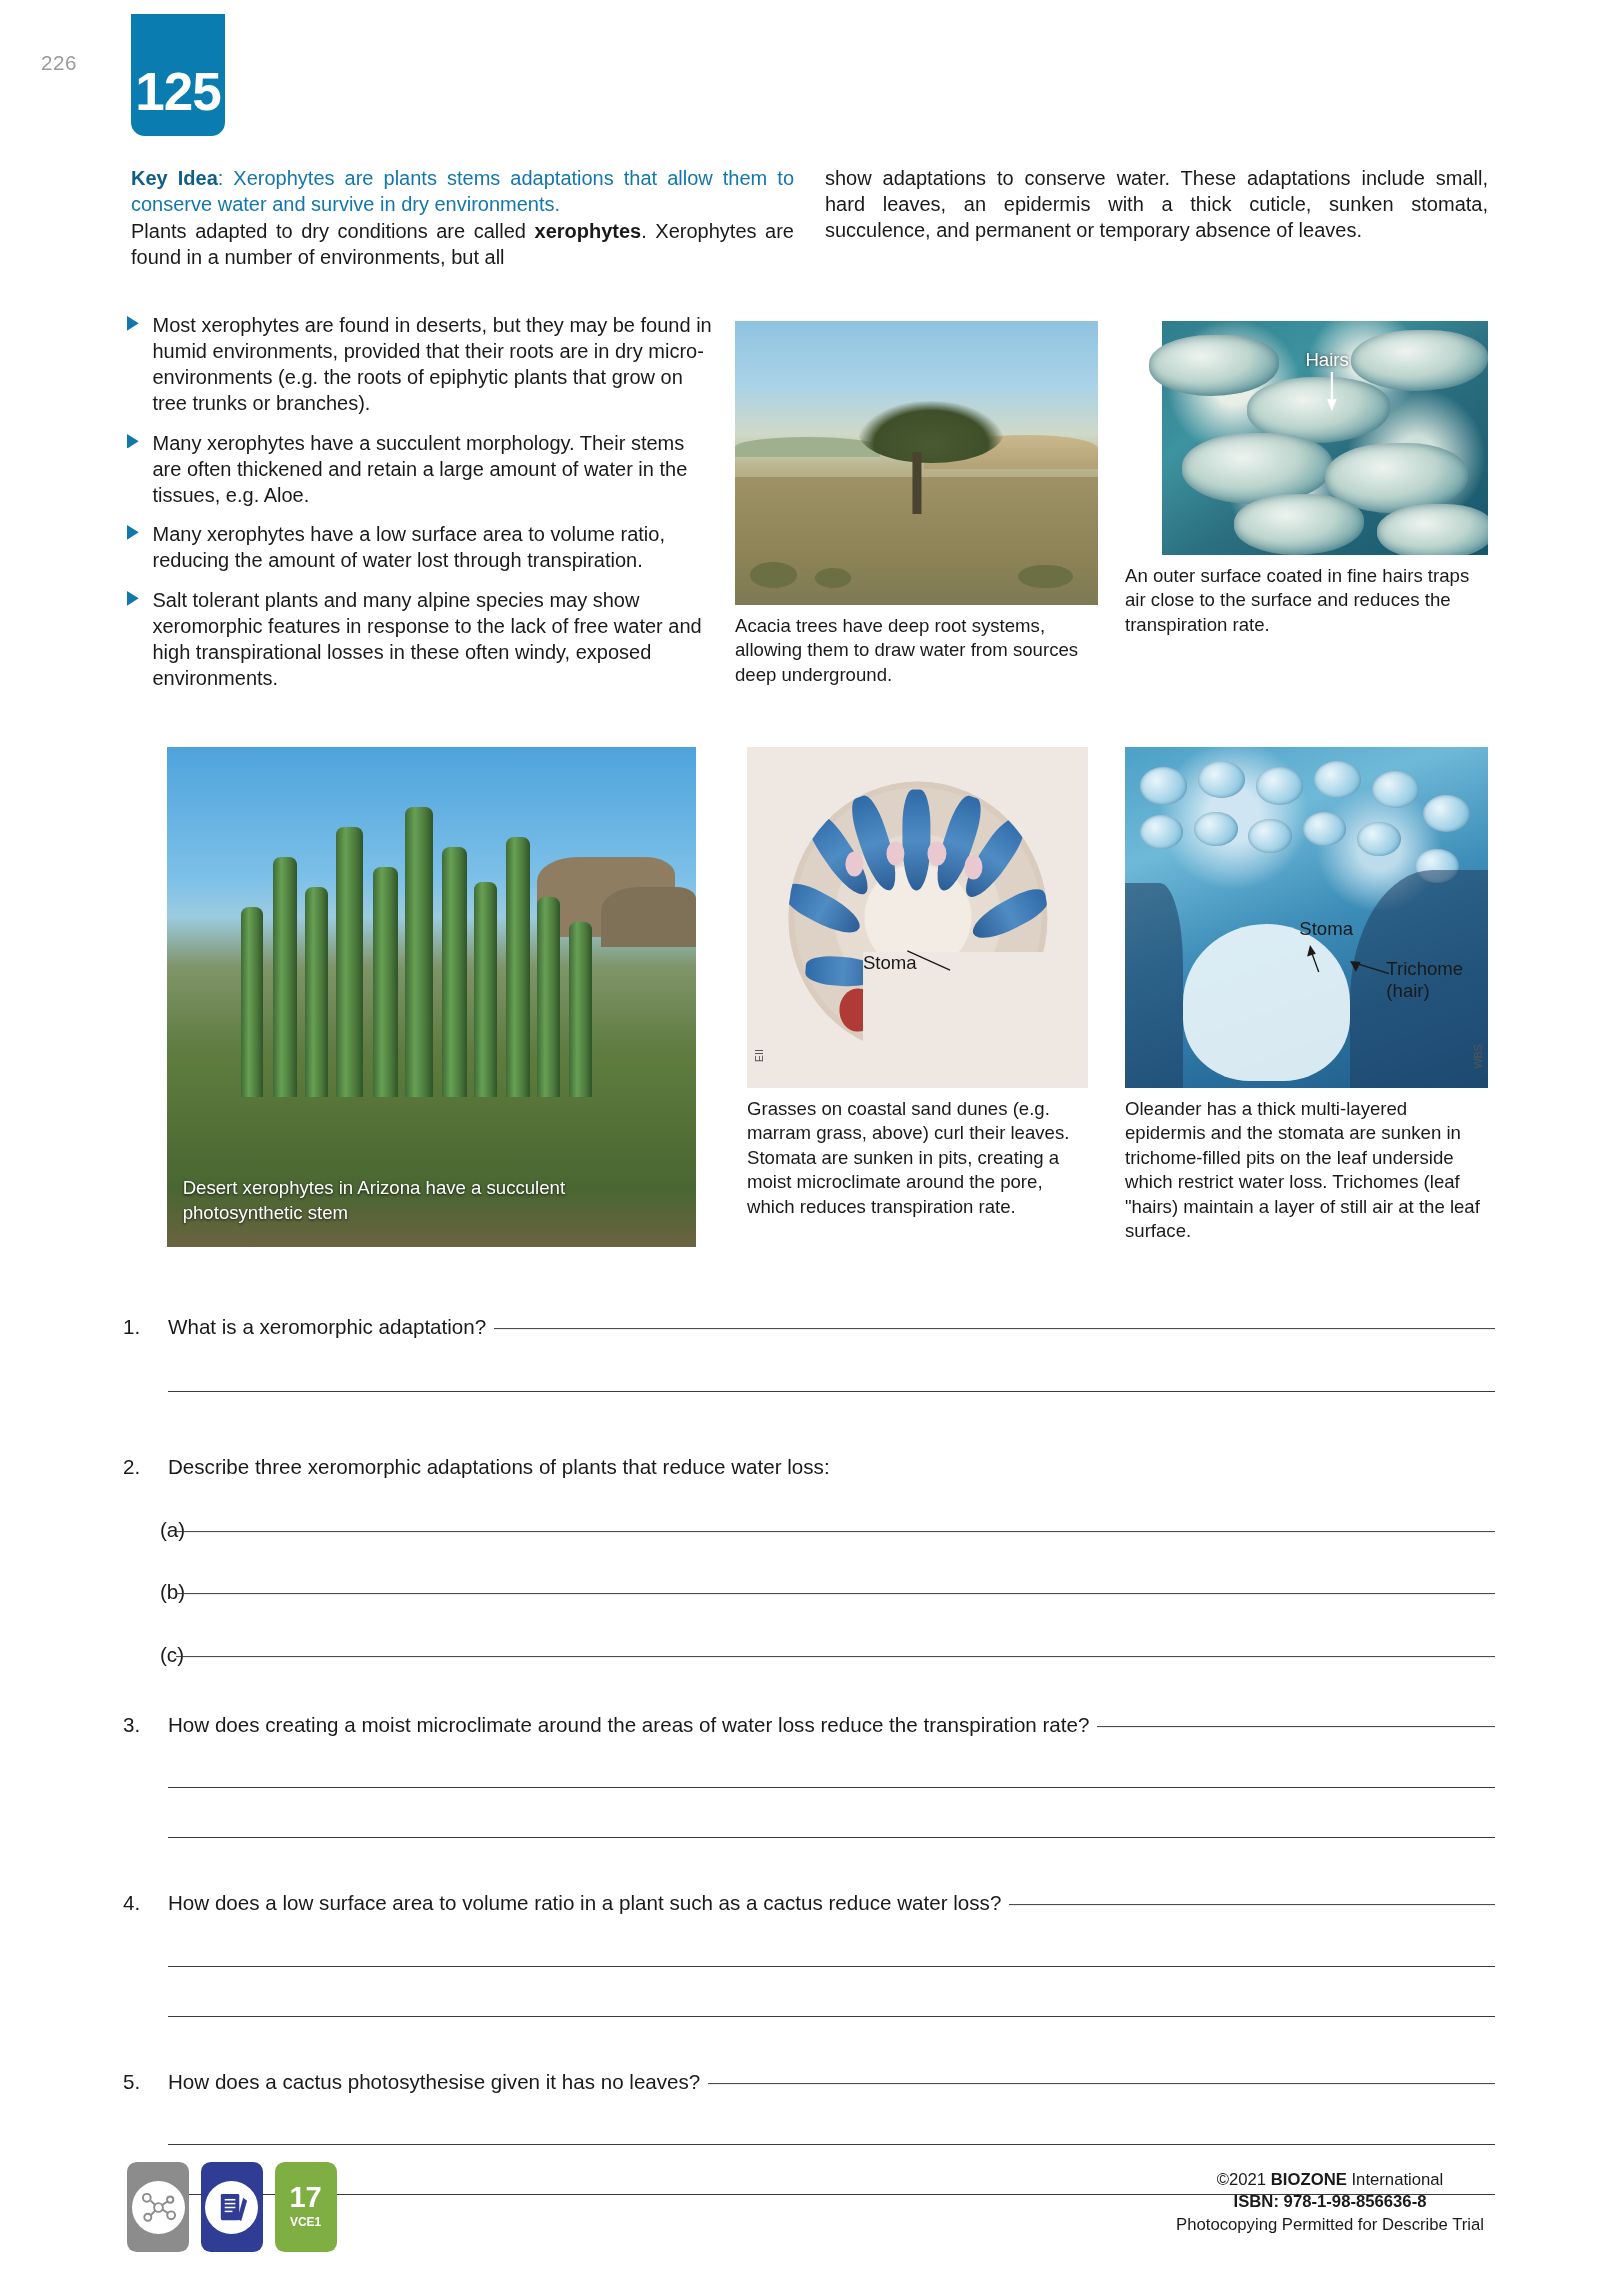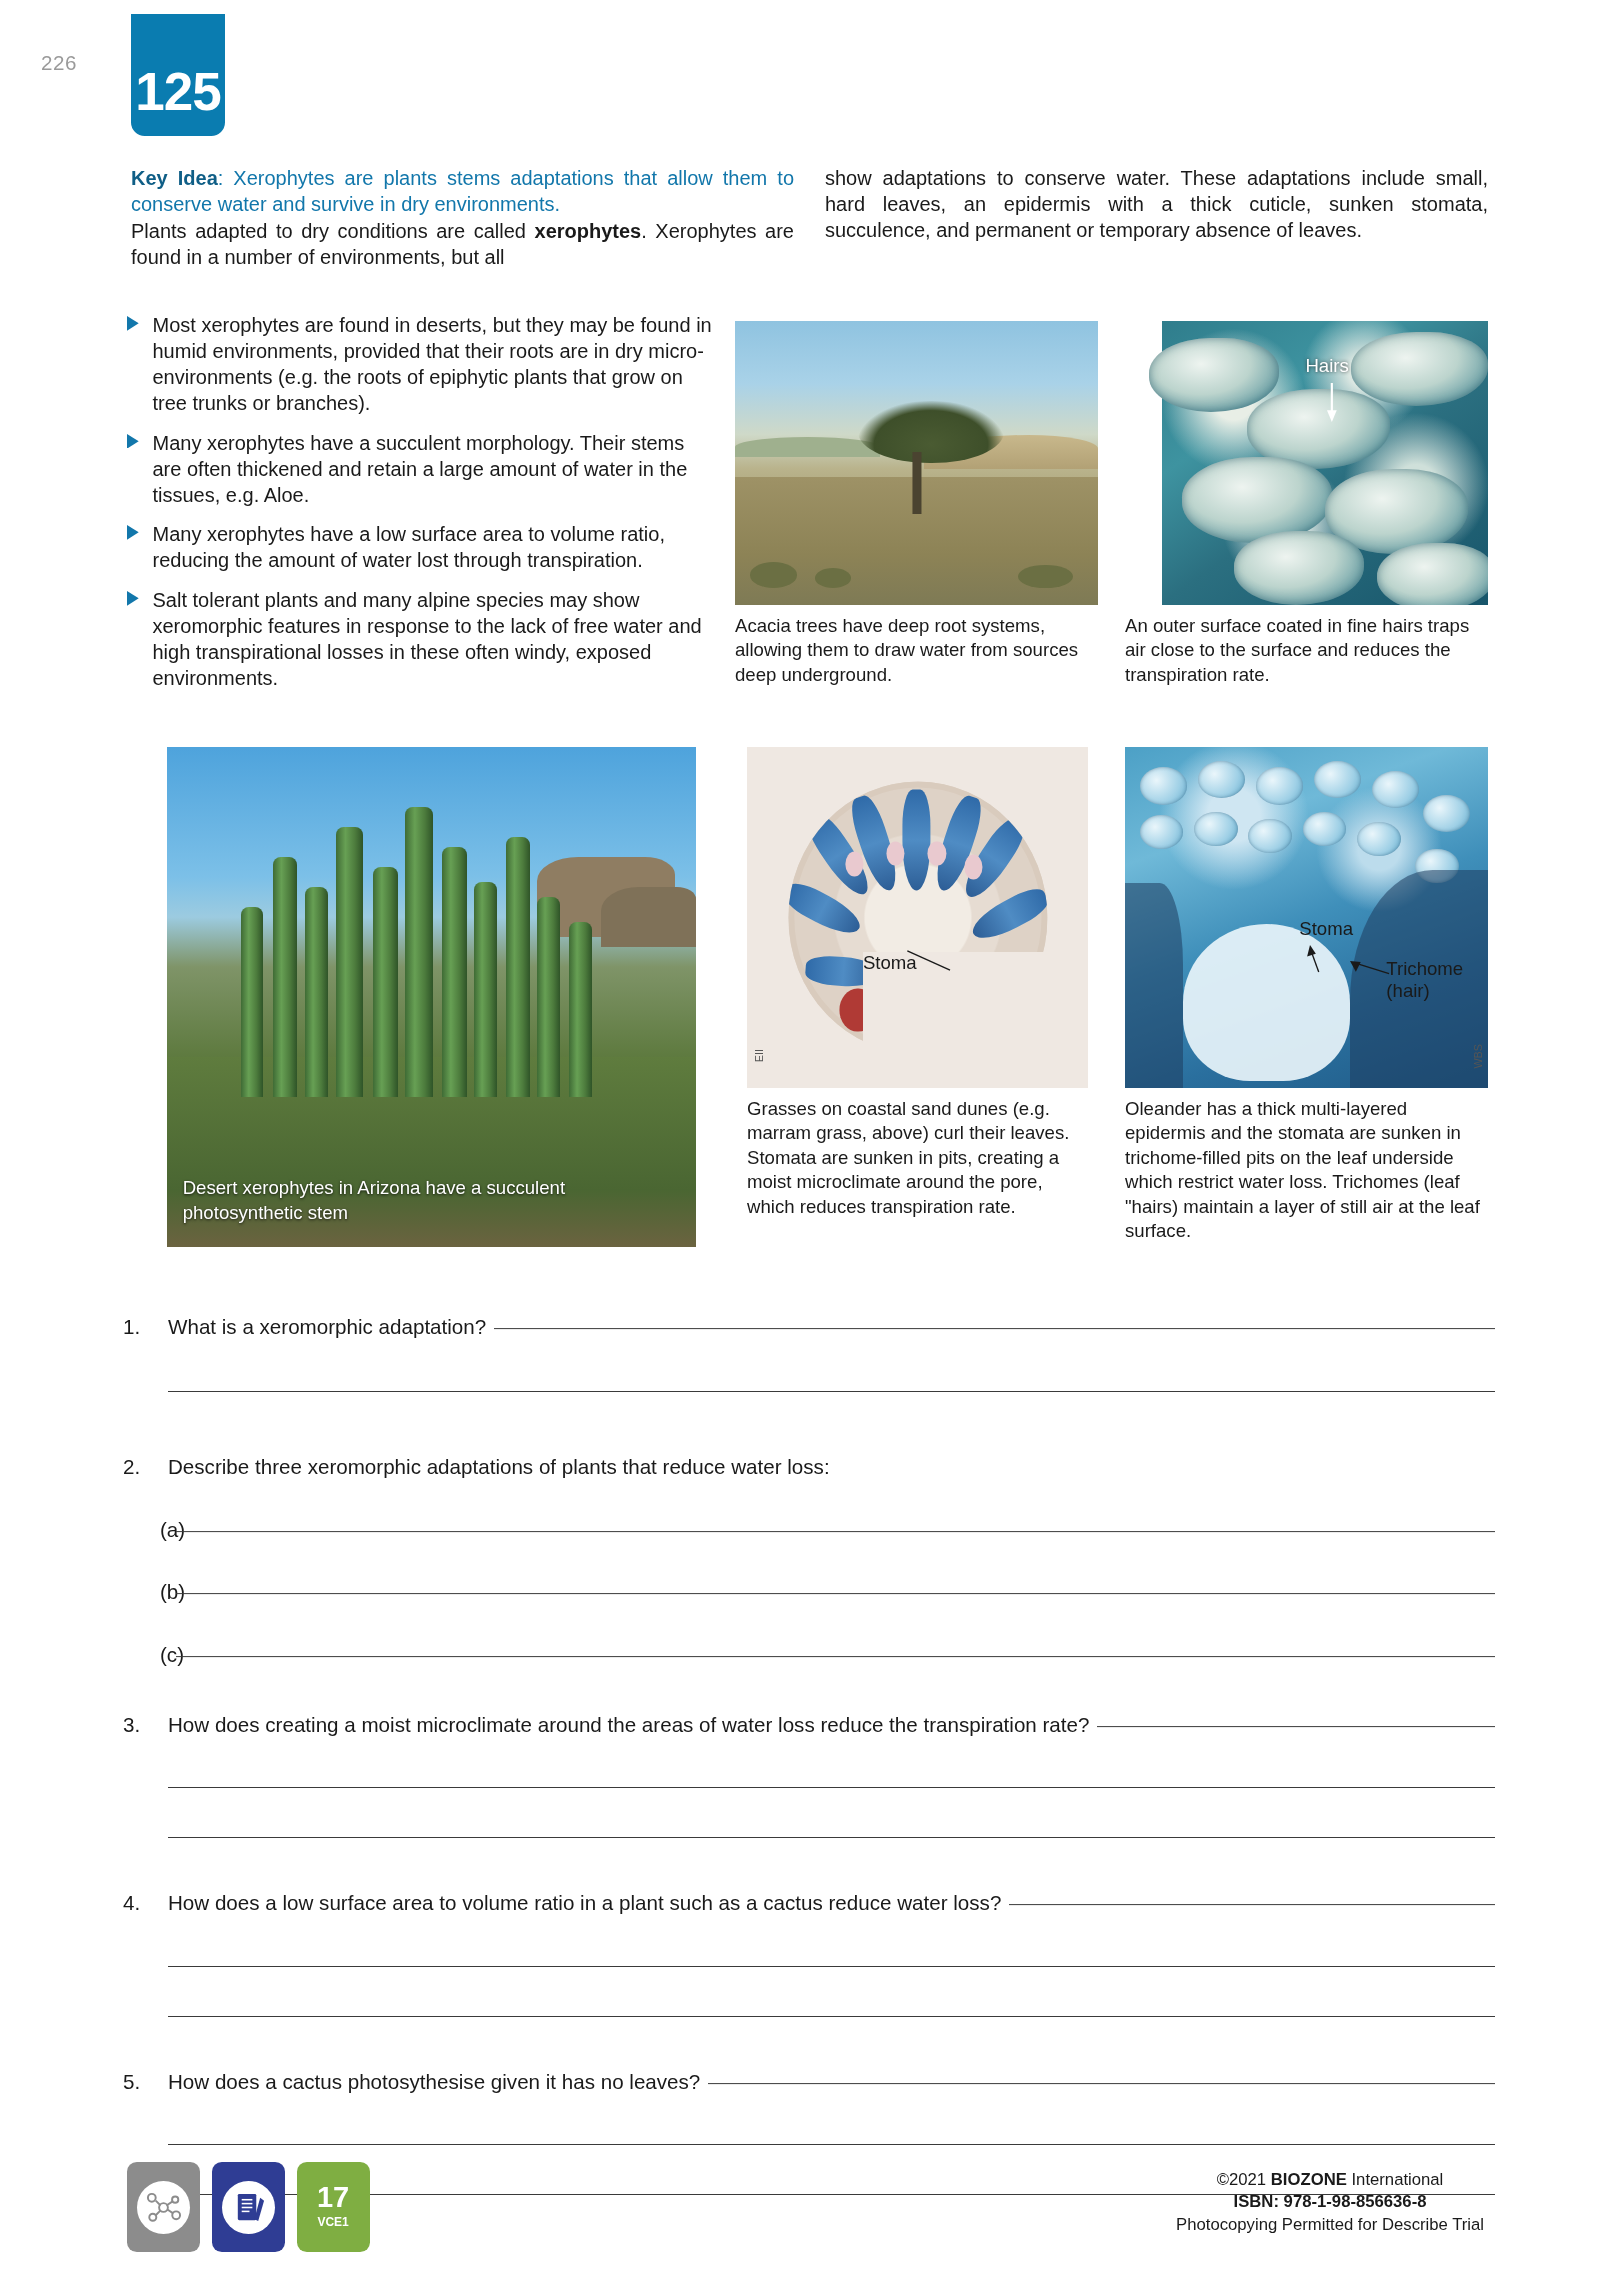--- a/index.html
+++ b/index.html
@@ -285,21 +285,21 @@
   }
 
   
   .footer-badges {
     position: absolute;
     left: 127px; bottom: 41px;
     display: flex;
     gap: 11.8px;
   }
   .badge {
-    width: 73px; height: 90px;
+    width: 62px; height: 90px;
     border-radius: 9.8px;
     display:flex; align-items:center; justify-content:center;
     color:#fff;
   }
   .badge.grey { background:#8c8c8c; }
   .badge.blue { background:#2f3d94; }
   .badge.green {
     background:#7fae42;
     flex-direction:column; gap:2px;
     font-weight:bold;
@@ -390,21 +390,21 @@
       <div class="trunk"></div>
       <div class="shrub" style="left:4%; width:13%; height:9%;"></div>
       <div class="shrub" style="left:22%; width:10%; height:7%;"></div>
       <div class="shrub" style="left:78%; width:15%; height:8%;"></div>
     </div>
   </div>
   <div class="fig-cap">Acacia trees have deep root systems, allowing them to draw water from sources deep underground.</div>
 </div>
 
 <div class="fig" style="left:1125px; top:321px; width:363px;">
-  <div class="fig-img" style="width:363px; height:284px;padding-left:37px;">
+  <div class="fig-img" style="width:363px; height:234px;padding-left:37px;">
     <div class="hairleaf">
       <div class="blade" style="left:-4%;  top:6%;  width:40%; height:26%;"></div>
       <div class="blade" style="left:26%;  top:24%; width:44%; height:28%;"></div>
       <div class="blade" style="left:58%;  top:4%;  width:42%; height:26%;"></div>
       <div class="blade" style="left:6%;   top:48%; width:46%; height:30%;"></div>
       <div class="blade" style="left:50%;  top:52%; width:44%; height:30%;"></div>
       <div class="blade" style="left:22%;  top:74%; width:40%; height:26%;"></div>
       <div class="blade" style="left:66%;  top:78%; width:36%; height:24%;"></div>
       <span class="hairs-label" style="left:44%; top:12%;">Hairs</span>
       <span class="arrow-white" style="left:50%; top:22%;">

